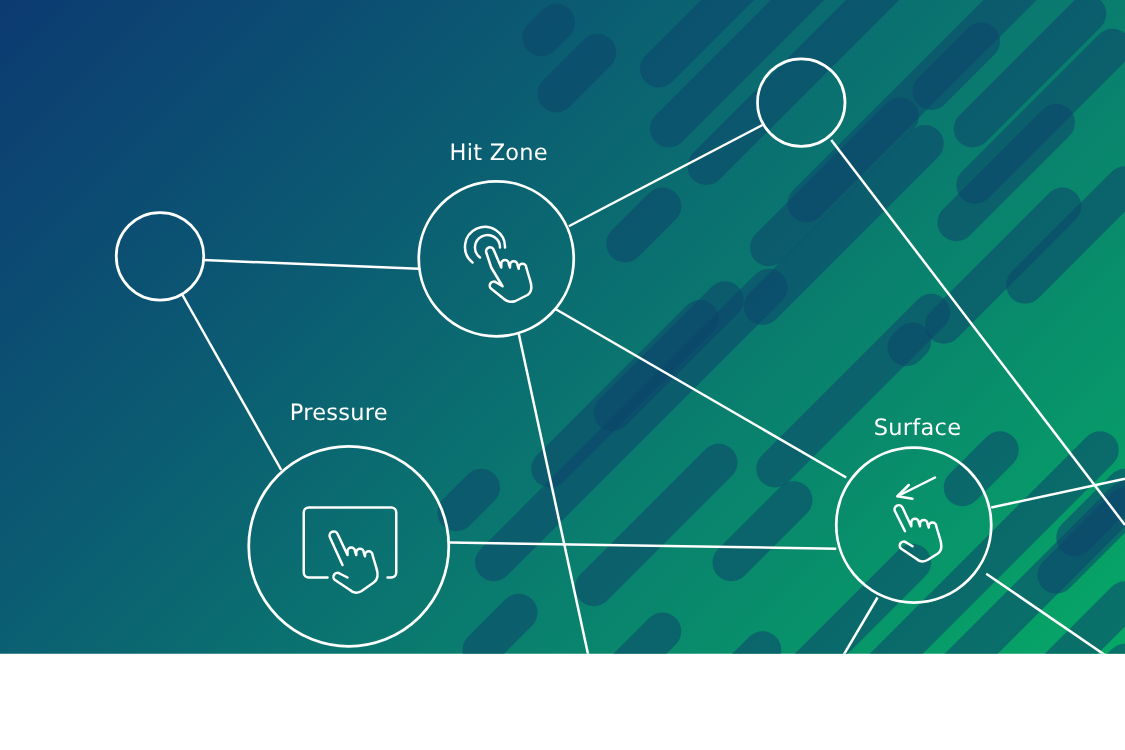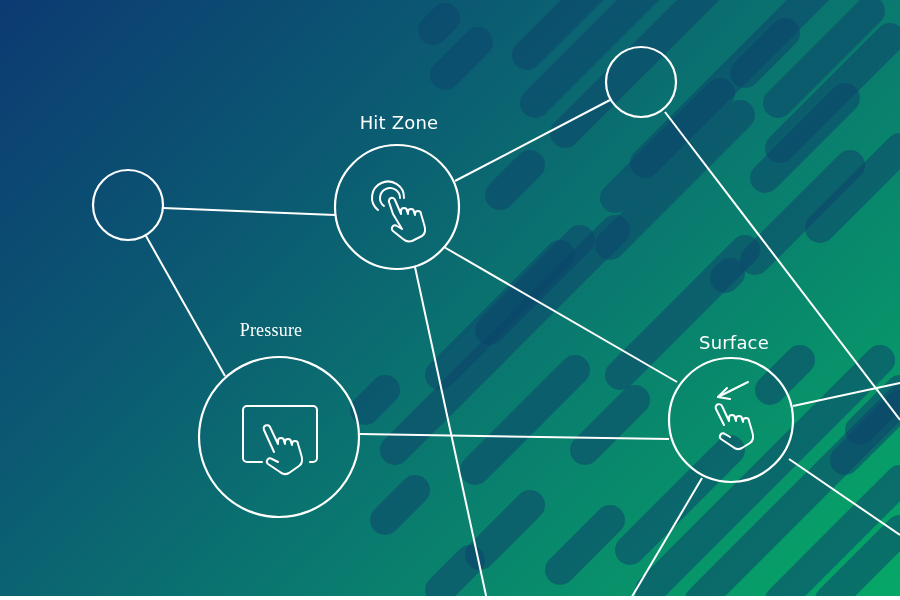--- a/index.html
+++ b/index.html
@@ -1,17 +1,17 @@
 <!DOCTYPE html>
 <html><head>
 <meta charset="utf-8">
 <style>
   html, body { margin:0; padding:0; }
   body { width:900px; height:600px; overflow:hidden; }
-  .canvas { position:relative; width:900px; height:596px; overflow:hidden;
+  .canvas { position:relative; width:900px; height:523px; overflow:hidden;
     background: linear-gradient(135deg, #0c3a72 0%, #0b5a72 32%, #0a7a6f 60%, #06a866 100%); }
   svg.layer { position:absolute; left:0; top:0; }
   .label { position:absolute; color:#ffffff; font-family:"DejaVu Sans", sans-serif;
     font-size:18px; transform:translateX(-50%); white-space:nowrap; letter-spacing:0.2px; }
 </style>
 </head>
 <body>
 
 <div class="canvas">
 
@@ -89,15 +89,15 @@
     </g>
 
     <g stroke="#ffffff" stroke-width="2" fill="none" stroke-linecap="round" stroke-linejoin="round">
       <path d="M748 382 l-30 15"></path>
       <path d="M718 397 l9 -9 M718 397 l12 2"></path>
       <path d="M724 425 l-8 -16 a3 3 0 0 1 6 -3 l7 15 l0 -3 a3 3 0 0 1 6 0 l1 3 l0 -2 a3 3 0 0 1 6 0 l1 3 l0 -1 a3 3 0 0 1 6 0 l3 10 c2 6 1 10 -2 12 l-8 5 c-4 2 -7 1 -9 -1 l-12 -8 a3 3 0 0 1 4 -5 l5 3"></path>
     </g>
   </svg>
 
   <div class="label" style="left:399px; top:112px;">Hit Zone</div>
-  <div class="label" style="left:271px; top:320px;font-family:Liberation Serif, serif;">Pressure</div>
+  <div class="label" style="left:271px; top:320px;">Pressure</div>
   <div class="label" style="left:734px; top:332px;">Surface</div>
 </div>
 
 </body></html>

